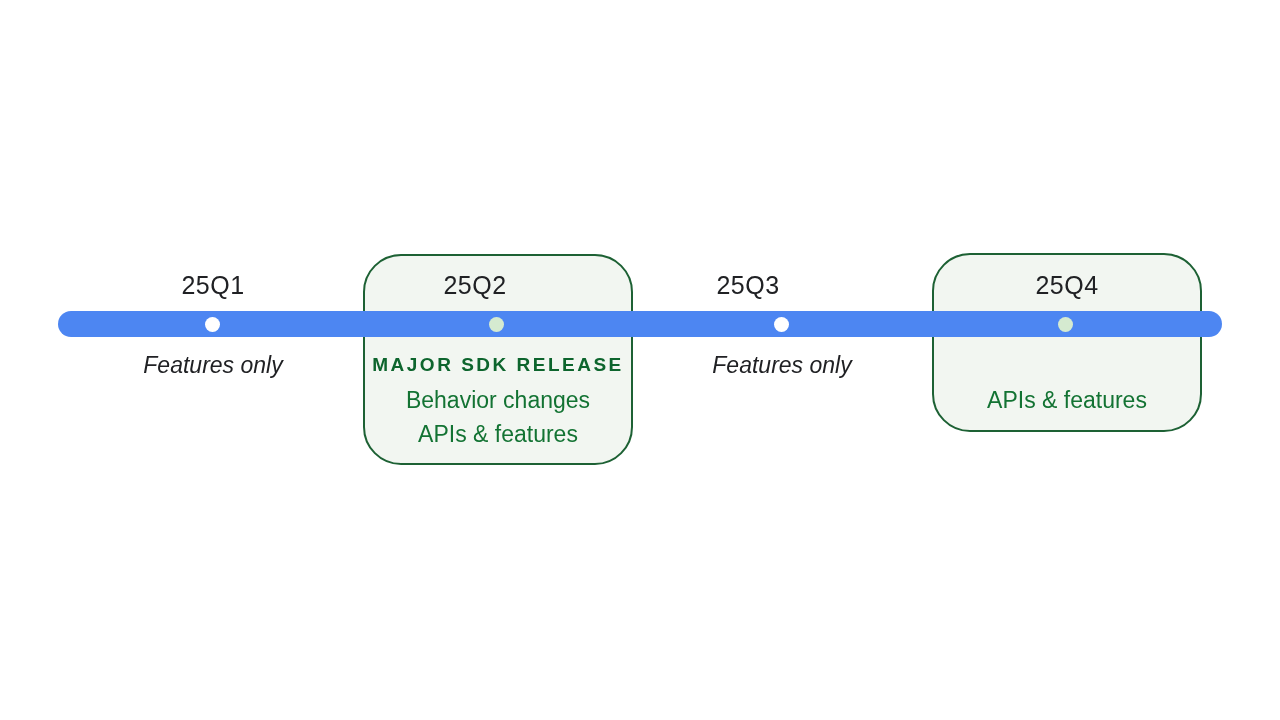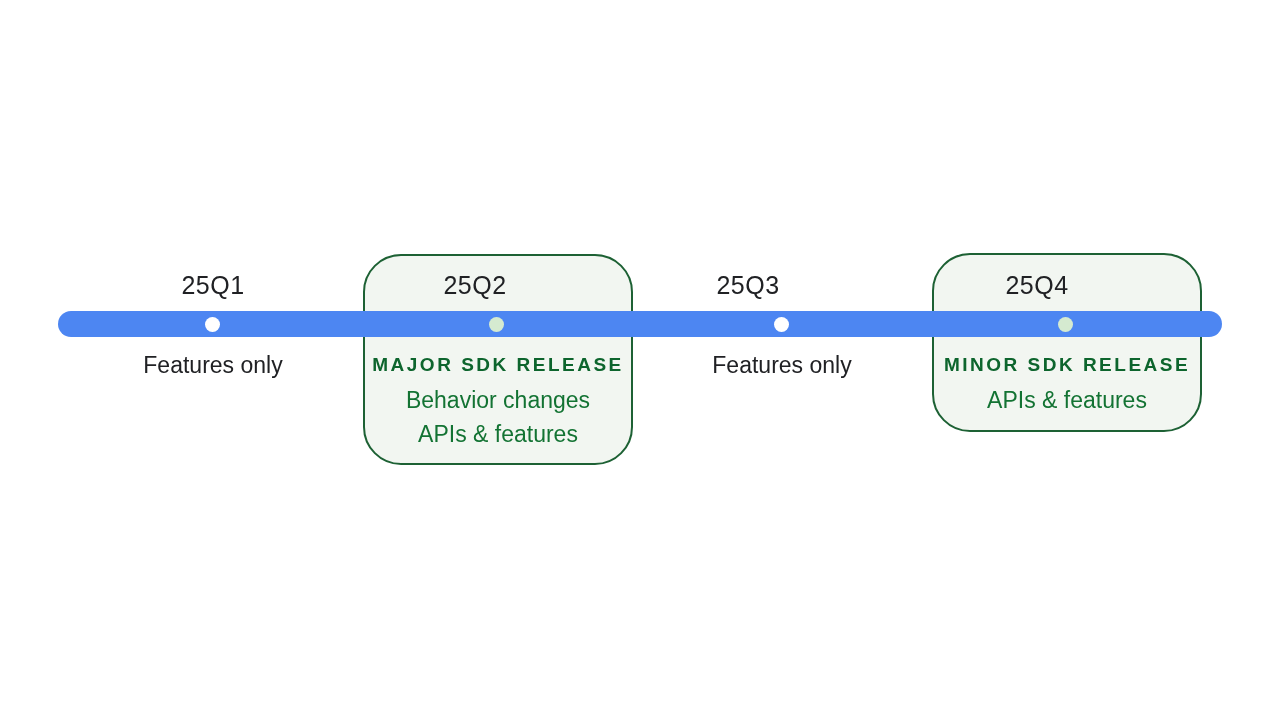--- a/index.html
+++ b/index.html
@@ -66,20 +66,21 @@
   .qlabel {
     top: 271px;
     font-size: 25px;
     font-weight: 500;
     color: #202124;
     letter-spacing: 0.5px;
   }
   .note {
     top: 352px;
     font-size: 23px;
+    font-style: italic;
     font-weight: 500;
     color: #202124;
   }
   .release-heading {
     top: 354px;
     font-size: 19px;
     font-weight: 600;
     letter-spacing: 2.5px;
     color: #0d652d;
   }
@@ -100,25 +101,24 @@
   <div class="bar"></div>
 
   <div class="dot dot-white dot-q1"></div>
   <div class="dot dot-green dot-q2"></div>
   <div class="dot dot-white dot-q3"></div>
   <div class="dot dot-green dot-q4"></div>
 
   <div class="txt qlabel" style="left:213px">25Q1</div>
   <div class="txt qlabel" style="left:475px">25Q2</div>
   <div class="txt qlabel" style="left:748px">25Q3</div>
-  <div class="txt qlabel" style="left:1037px">25Q4</div>
+  <div class="txt qlabel" style="left:1067px">25Q4</div>
 
   <div class="txt note" style="left:213px">Features only</div>
   <div class="txt note" style="left:782px">Features only</div>
 
   <div class="txt release-item" style="left:498px; top:387px">Behavior changes</div>
   <div class="txt release-heading" style="left:498px">MAJOR SDK RELEASE</div>
   <div class="txt release-item" style="left:498px; top:421px">APIs &amp; features</div>
 
-  <div class="txt release-heading" style="left:1067px">MINOR SDK RELEASE</div>
   <div class="txt release-item" style="left:1067px; top:387px">APIs &amp; features</div>
 
 </div>
 
 </body></html>

